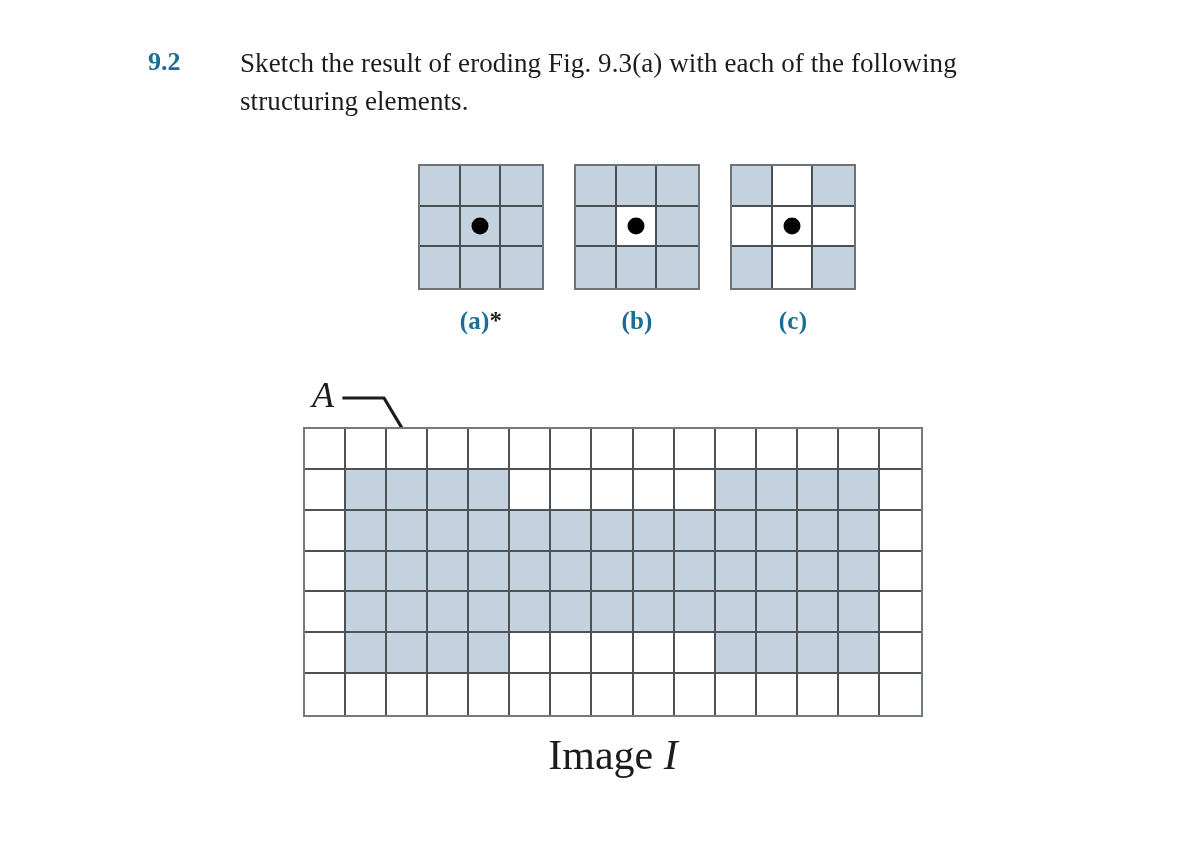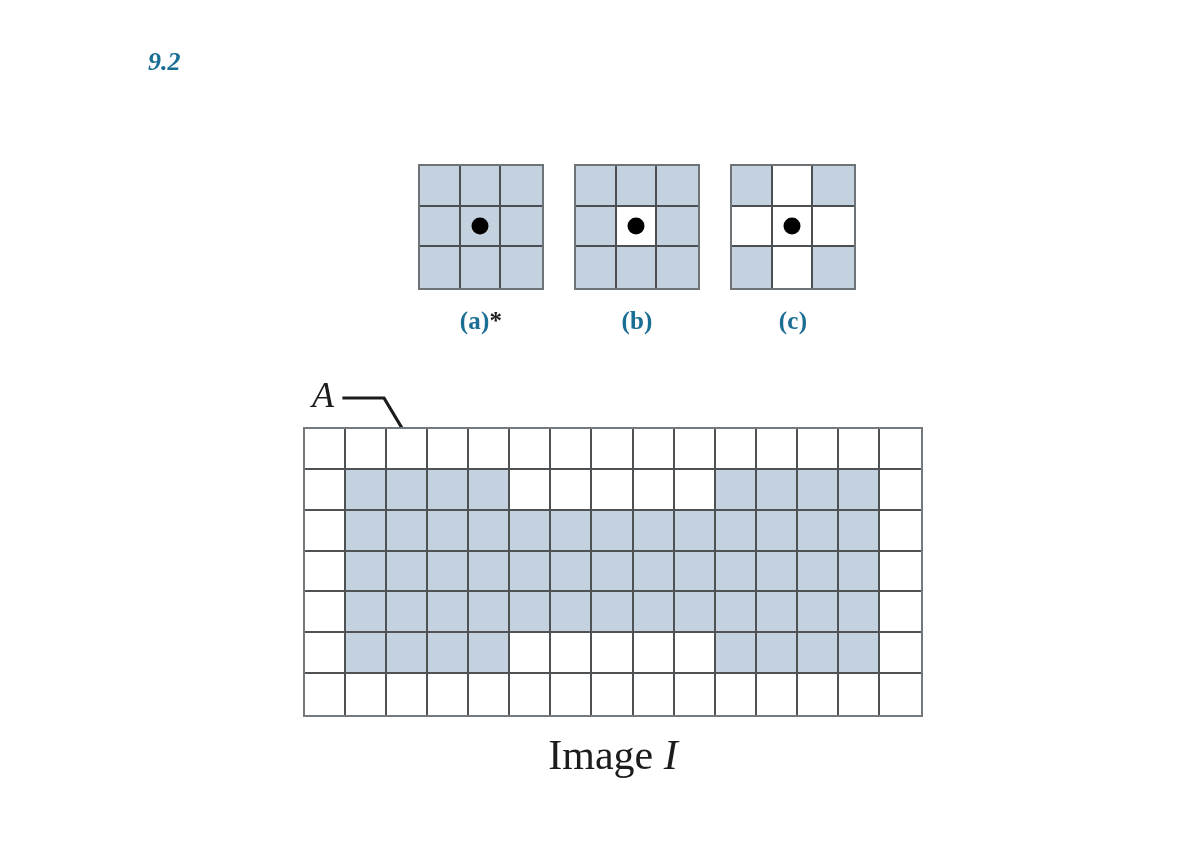--- a/index.html
+++ b/index.html
@@ -25,21 +25,20 @@
     display: flex;
     align-items: flex-start;
   }
   .problem-number {
     font-weight: bold;
     font-size: 26px;
     color: #1a6d94;
     width: 92px;
     flex: 0 0 92px;
     line-height: 1.42;
-    font-style: italic;
   }
   .problem-text {
     font-size: 27px;
     line-height: 1.42;
     color: #1c1c1c;
     letter-spacing: 0.1px;
   }
 
   
   .se-row {
@@ -144,20 +143,21 @@
     font-size: 42px;
     color: #1c1c1c;
   }
   .caption .ital { font-style: italic; }
 </style>
 </head>
 <body>
 
 <div class="problem">
   <div class="problem-number">9.2</div>
+  <div class="problem-text">Sketch the result of eroding Fig. 9.3(a) with each of the following structuring elements.</div>
 </div>
 
 <div class="se-row" id="se-row">
     <div class="se-block">
       <div class="se-grid">
         <div class="se-cell on"></div>
         <div class="se-cell on"></div>
         <div class="se-cell on"></div>
         <div class="se-cell on"></div>
         <div class="se-cell on">

